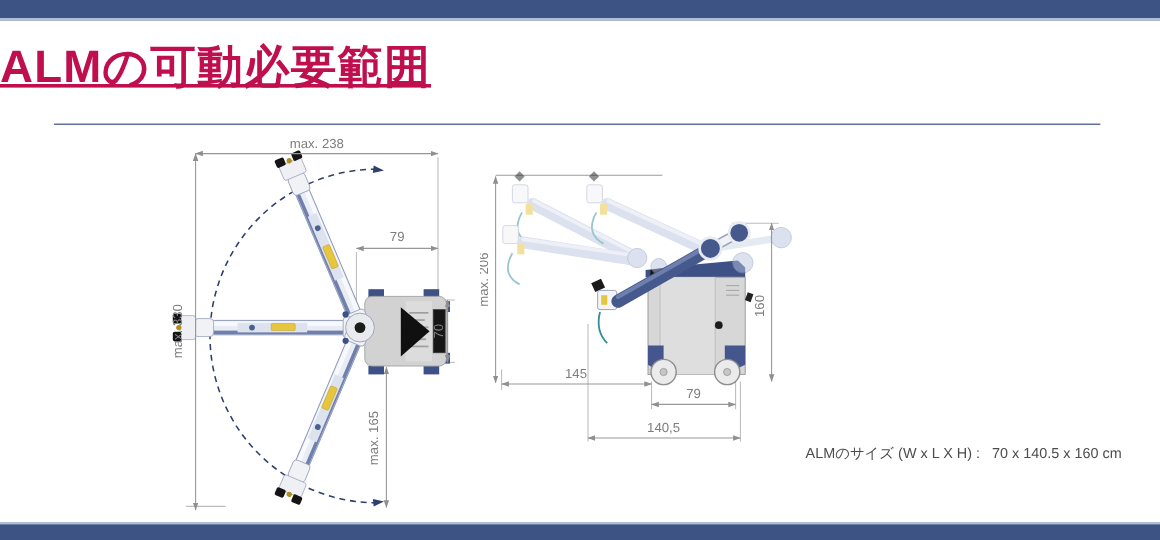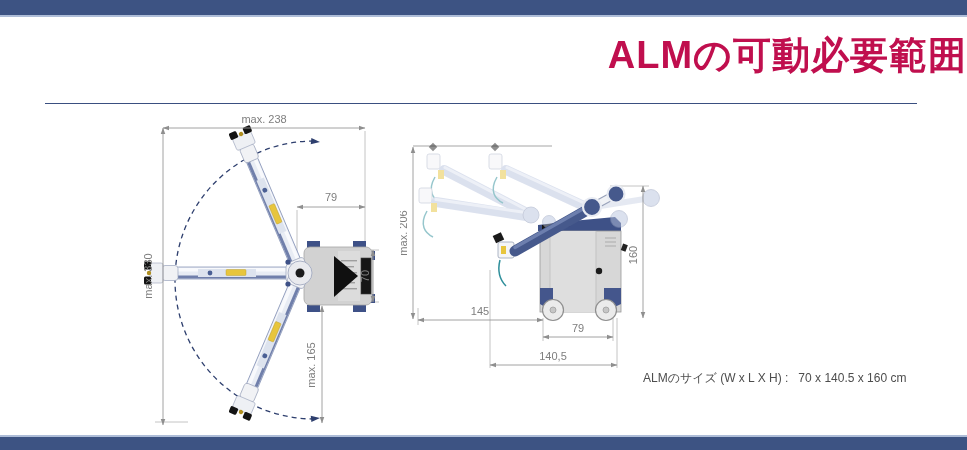--- a/index.html
+++ b/index.html
@@ -5,31 +5,31 @@
   * { margin:0; padding:0; box-sizing:border-box; }
   html,body { width:967px; height:450px; }
   body {
     position:relative; width:967px; height:450px; background:#ffffff;
     font-family:"Liberation Sans", sans-serif; overflow:hidden;
   }
   .bar { position:absolute; left:0; width:967px; background:#3d5383; z-index:5; }
   .bar.top { top:0; height:17px; border-bottom:2px solid #aebdd8; }
   .bar.bottom { bottom:0; height:15px; border-top:2px solid #aebdd8; }
   .title {
-    position:absolute; top:30px; left:0; right:0; text-align:right;
-    font-size:38px; font-weight:bold; color:#c00f4e; letter-spacing:1px;
+    position:absolute; top:30px; left:0; right:0; text-align:left;
+    font-size:38px; font-weight:bold; color:#c00f4e; letter-spacing:1px;text-decoration:underline;
   }
   .rule { position:absolute; top:103px; left:45px; width:872px; height:0;
     border-top:1px solid #3a4f80; }
   .diagram { position:absolute; }
   #left-diagram  { left:140px; top:110px; }
   #right-diagram { left:400px; top:130px; }
   .specs { position:absolute; left:643px; top:370px; width:320px;
     font-size:12px; color:#4d4d4d; }
-  .specs .row { margin-bottom:10px; white-space:nowrap; }
+  .specs .row { margin-bottom:10px; white-space:nowrap;text-align:center; }
   .specs .val { margin-left:10px; }
   svg text { font-family:"Liberation Sans", sans-serif; font-size:11px; fill:#7e7e7e; }
 </style>
 </head>
 <body>
 
 <div class="bar top"></div>
 <div class="bar bottom"></div>
 
 <div class="title">ALMの可動必要範囲</div>

